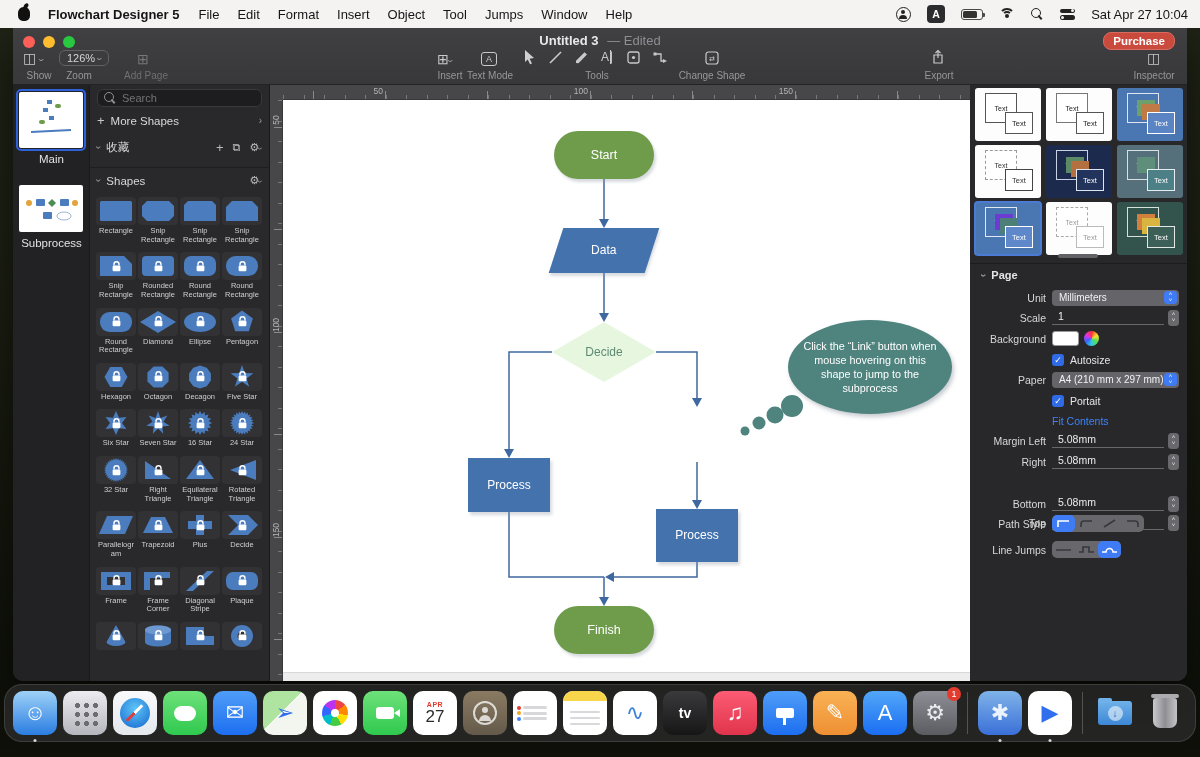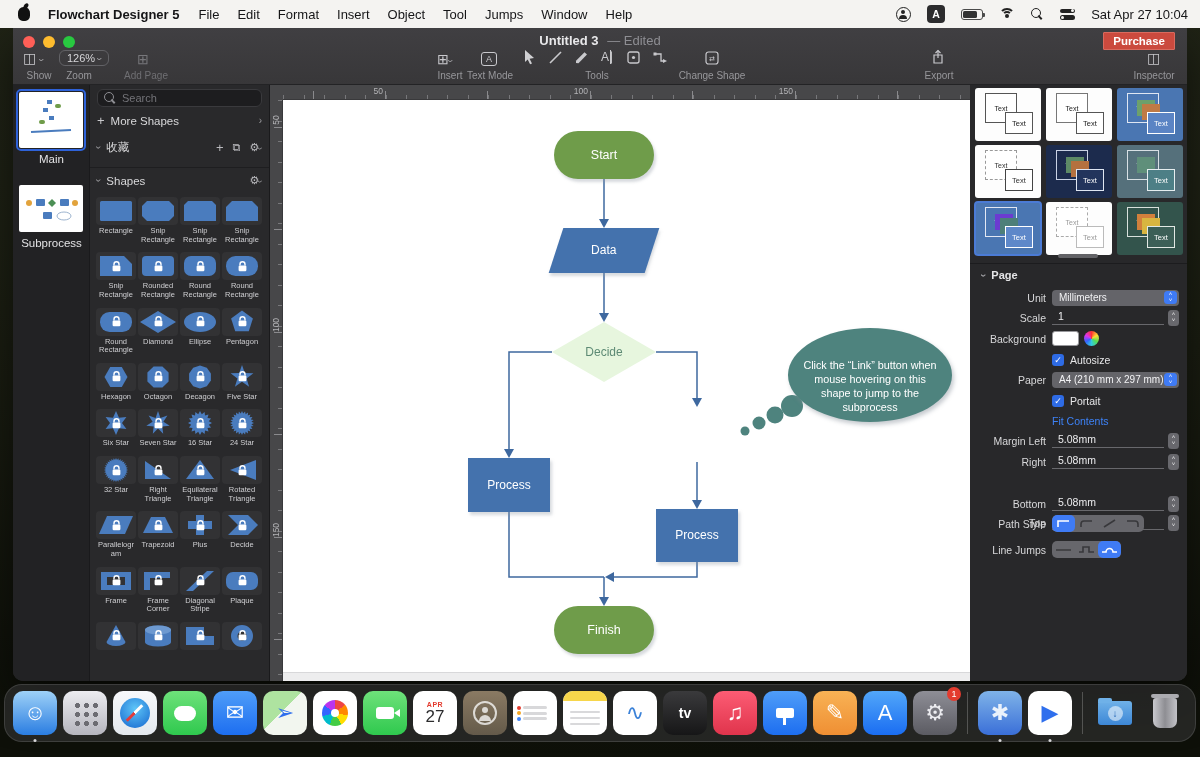--- a/index.html
+++ b/index.html
@@ -34,21 +34,21 @@
 .cc i:nth-child(1):before{right:1px}.cc i:nth-child(2):before{left:1px}
 #clock{font-size:13px}
 
 #window{position:absolute;left:13px;top:28px;width:1174px;height:653px;background:#2c2c2e;border-radius:0 0 10px 10px;box-shadow:0 18px 45px rgba(0,0,0,.6);overflow:hidden;z-index:10}
 #header{position:absolute;left:0;top:0;right:0;height:57px;background:linear-gradient(#403f42,#383739);border-bottom:1px solid #232325}
 .tl{position:absolute;top:8px;width:12px;height:12px;border-radius:50%}
 #tl-close{left:10px;background:#ff5f57}#tl-min{left:30px;background:#febc2e}#tl-zoom{left:50px;background:#28c840}
 #win-title{position:absolute;top:5px;left:50%;transform:translateX(-50%);font-size:13px;white-space:nowrap}
 #win-title .t{color:#e8e8ea;font-weight:bold}
 #win-title .e{color:#8e8e93;margin-left:5px}
-#purchase-btn{position:absolute;top:4px;right:12px;background:#cb4a3e;color:#fff;font-size:11.5px;font-weight:bold;padding:2px 9px;border-radius:1px;border:1px solid #d96a5e}
+#purchase-btn{position:absolute;top:4px;right:12px;background:#cb4a3e;color:#fff;font-size:11.5px;font-weight:bold;padding:2px 9px;border-radius:8px;border:1px solid #d96a5e}
 .tbi{position:absolute;color:#c9c9cd;text-align:center;font-size:14px}
 .tblabel{position:absolute;top:42px;font-size:10px;color:#97979b;text-align:center;white-space:nowrap;transform:translateX(-50%)}
 .pill{position:absolute;top:22px;border:1px solid #626266;border-radius:6px;color:#d6d6d9;font-size:11px;padding:1px 7px}
 .chevd{display:inline-block;transform:rotate(90deg) scaleY(1.2);font-size:9px;color:#a8a8ac}
 .boxa{display:inline-flex;width:16px;height:14px;border:1.2px solid #c9c9cd;border-radius:3px;font-size:9px;align-items:center;justify-content:center}
 
 #pages-col{position:absolute;left:0;top:57px;width:77px;bottom:0;background:#222224;border-right:1px solid #1a1a1c}
 .pthumb{position:absolute;left:6px;width:64px;background:#fff;border-radius:2px}
 #thumb-main{top:7px;height:56px;outline:2px solid #2e62d9;outline-offset:1px}
 #thumb-sub{top:100px;height:47px}
@@ -88,21 +88,21 @@
 #n-start{left:271px;top:31px}
 #n-data{left:273px;top:128px;width:96px;height:45px;transform:skewX(-18deg)}
 #n-data span{transform:skewX(18deg)}
 #n-decide{left:269px;top:222px;width:104px;height:60px;color:#5d8a74}
 .diamond-bg{position:absolute;inset:0;background:#e7f6de;clip-path:polygon(50% 0,100% 50%,50% 100%,0 50%)}
 #n-decide span{position:relative}
 #n-proc1{left:185px;top:358px;width:82px;height:54px}
 #n-callsub{left:373px;top:307px;width:82px;height:55px}
 #n-proc2{left:373px;top:409px;width:82px;height:53px}
 #n-finish{left:271px;top:506px}
-#note-bubble{position:absolute;left:505px;top:228px;width:164px;height:94px;border-radius:50%;background:#4e837e;color:#fff;font-size:10.8px;line-height:1.3;display:flex;align-items:flex-end;justify-content:center;text-align:center;padding:8px 10px;box-shadow:2px 3px 4px rgba(130,140,150,.45)}
+#note-bubble{position:absolute;left:505px;top:220px;width:164px;height:94px;border-radius:50%;background:#4e837e;color:#fff;font-size:10.8px;line-height:1.3;display:flex;align-items:center;justify-content:center;text-align:center;padding:8px 10px;box-shadow:2px 3px 4px rgba(130,140,150,.45)}
 
 #inspector-col{position:absolute;left:957px;top:57px;width:217px;bottom:0;background:#28282a}
 #theme-grid{position:absolute;left:5px;top:3px;width:208px;display:grid;grid-template-columns:repeat(3,66px);gap:4px 5px}
 .ttile{width:66px;height:53px;border-radius:3px;position:relative;overflow:hidden}
 .ttile.sel{outline:2px solid #4b7bd5;outline-offset:-1px}
 .tback{position:absolute;left:10px;top:5px;width:32px;height:30px;display:flex;align-items:center;justify-content:center;font-size:7px}
 .taccent{position:absolute;width:18px;height:16px}
 .tfront{position:absolute;left:30px;top:24px;width:28px;height:22px;display:flex;align-items:center;justify-content:center;font-size:7.5px}
 #theme-pager{position:absolute;left:88px;top:169px;width:40px;height:4px;border-radius:2px;background:#626266}
 #insp-sep{position:absolute;left:0;right:0;top:178px;height:1px;background:#1c1c1e}

